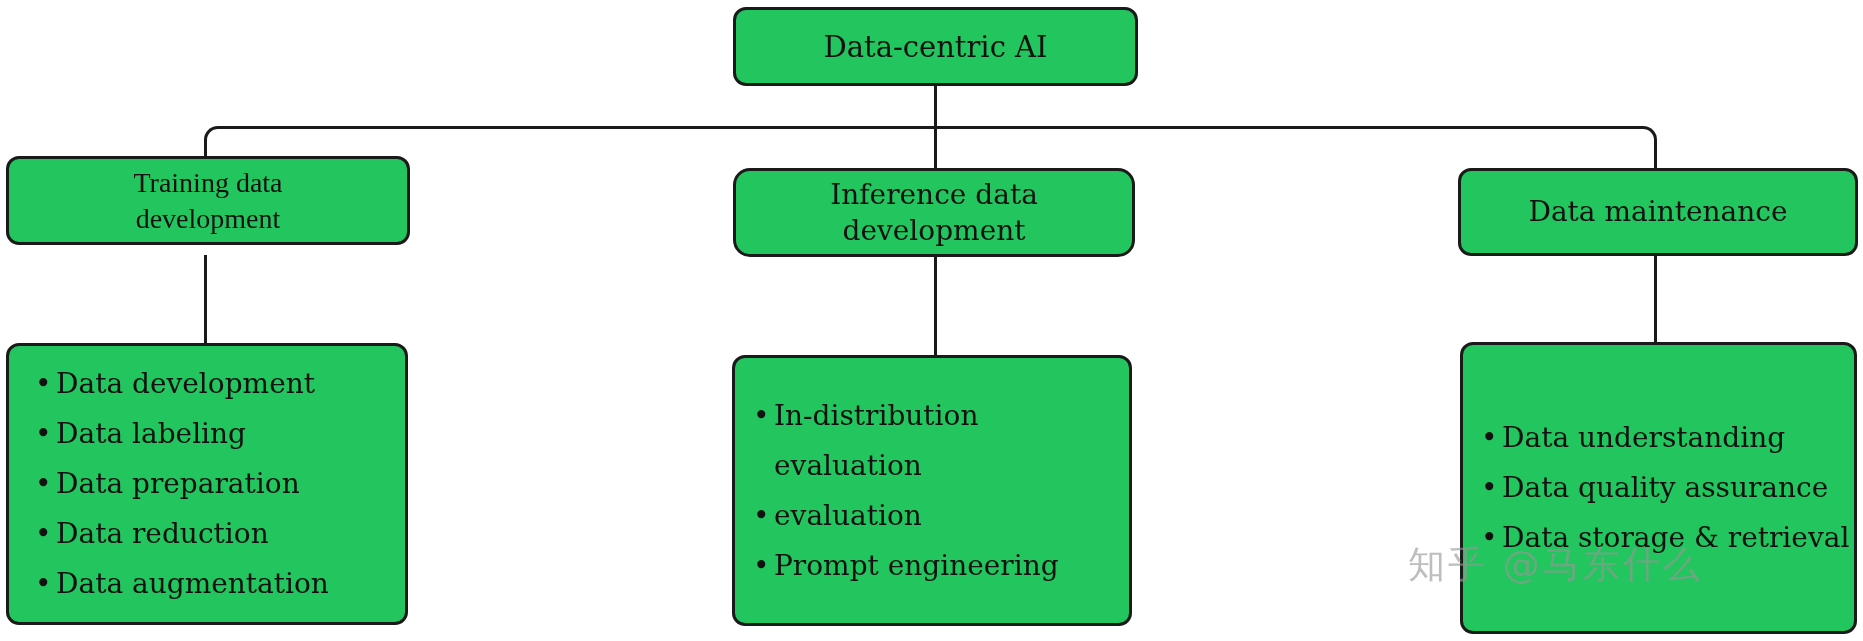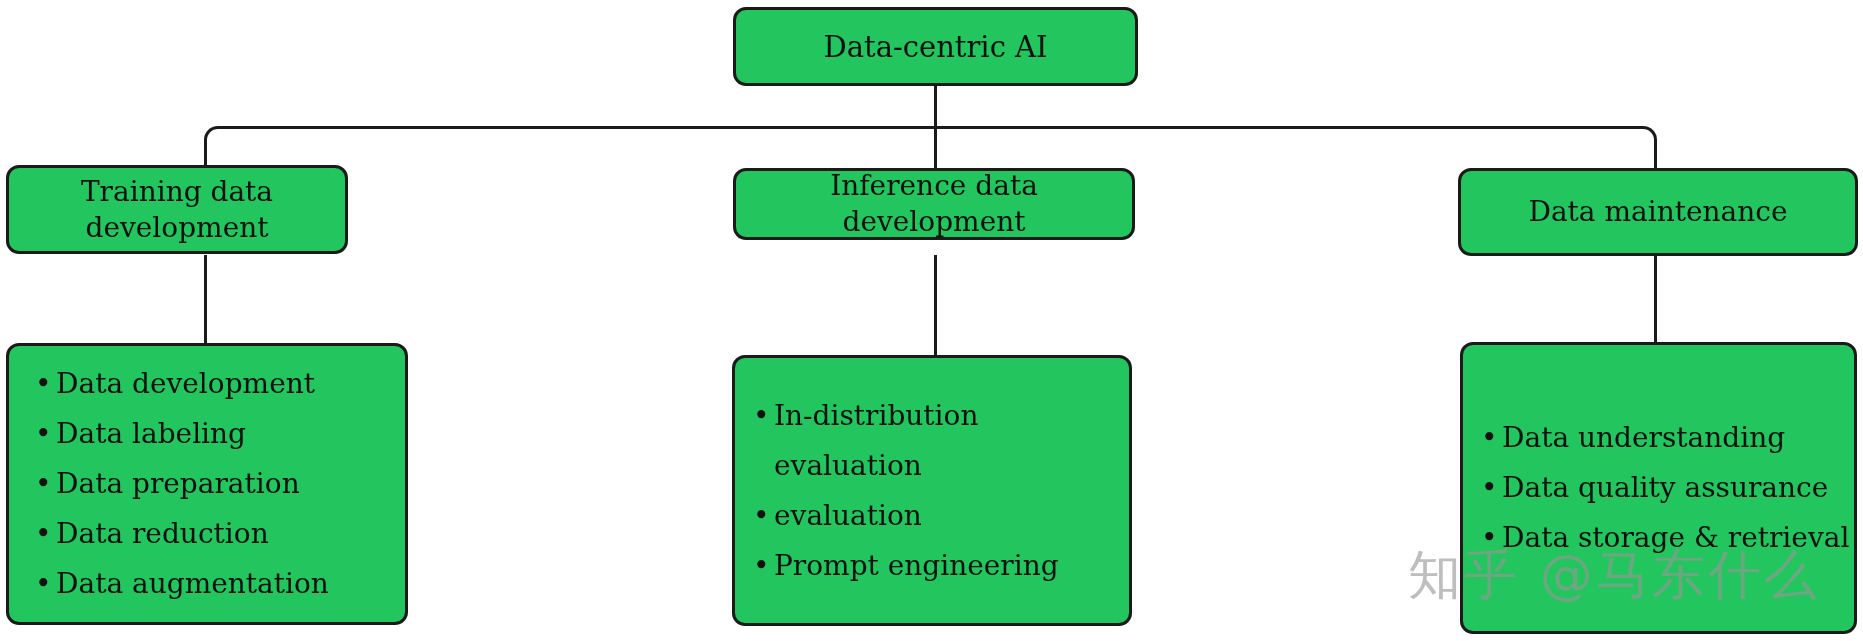--- a/index.html
+++ b/index.html
@@ -32,45 +32,45 @@
   .vline{position:absolute;width:3px;background:#1a1a1a;z-index:1;}
   .trunk{
     position:absolute;left:204px;top:126px;width:1453px;height:46px;
     border-top:3px solid #1a1a1a;border-left:3px solid #1a1a1a;
     border-right:3px solid #1a1a1a;border-radius:14px 14px 0 0;
     box-sizing:border-box;z-index:1;
   }
   .watermark{
     position:absolute;left:1408px;top:540px;z-index:5;
     font-family:"DejaVu Sans","Liberation Sans",sans-serif;
-    font-size:53px;letter-spacing:3px;color:rgba(150,150,150,0.62);
+    font-size:37px;letter-spacing:3px;color:rgba(150,150,150,0.62);
     white-space:nowrap;
   }
 </style>
 </head>
 <body>
 
 <div class="stage">
 
   <div class="trunk"></div>
   <div class="vline" style="left:934px;top:84px;height:88px;"></div>
   <div class="vline" style="left:204px;top:255px;height:92px;"></div>
   <div class="vline" style="left:934px;top:255px;height:104px;"></div>
   <div class="vline" style="left:1654px;top:253px;height:93px;"></div>
 
   <div class="box label-box root-box" style="left:733px;top:7px;width:405px;height:79px;">
     <span class="tline">Data-centric AI</span>
   </div>
 
-  <div class="box label-box" style="left:6px;top:165px;width:342px;height:89px;">
+  <div class="box label-box" style="left:6px;top:156px;width:404px;height:89px;font-family:Liberation Serif, serif;">
     <span class="tline">Training data</span>
     <span class="tline">development</span>
   </div>
 
-  <div class="box label-box" style="left:733px;top:168px;width:402px;height:72px;">
+  <div class="box label-box" style="left:733px;top:168px;width:402px;height:89px;border-radius:17px;">
     <span class="tline">Inference data</span>
     <span class="tline">development</span>
   </div>
 
   <div class="box label-box" style="left:1458px;top:168px;width:400px;height:88px;">
     <span class="tline">Data maintenance</span>
   </div>
 
   <div class="box leaf leaf-1" style="left:6px;top:343px;width:402px;height:282px;">
     <div class="item">

